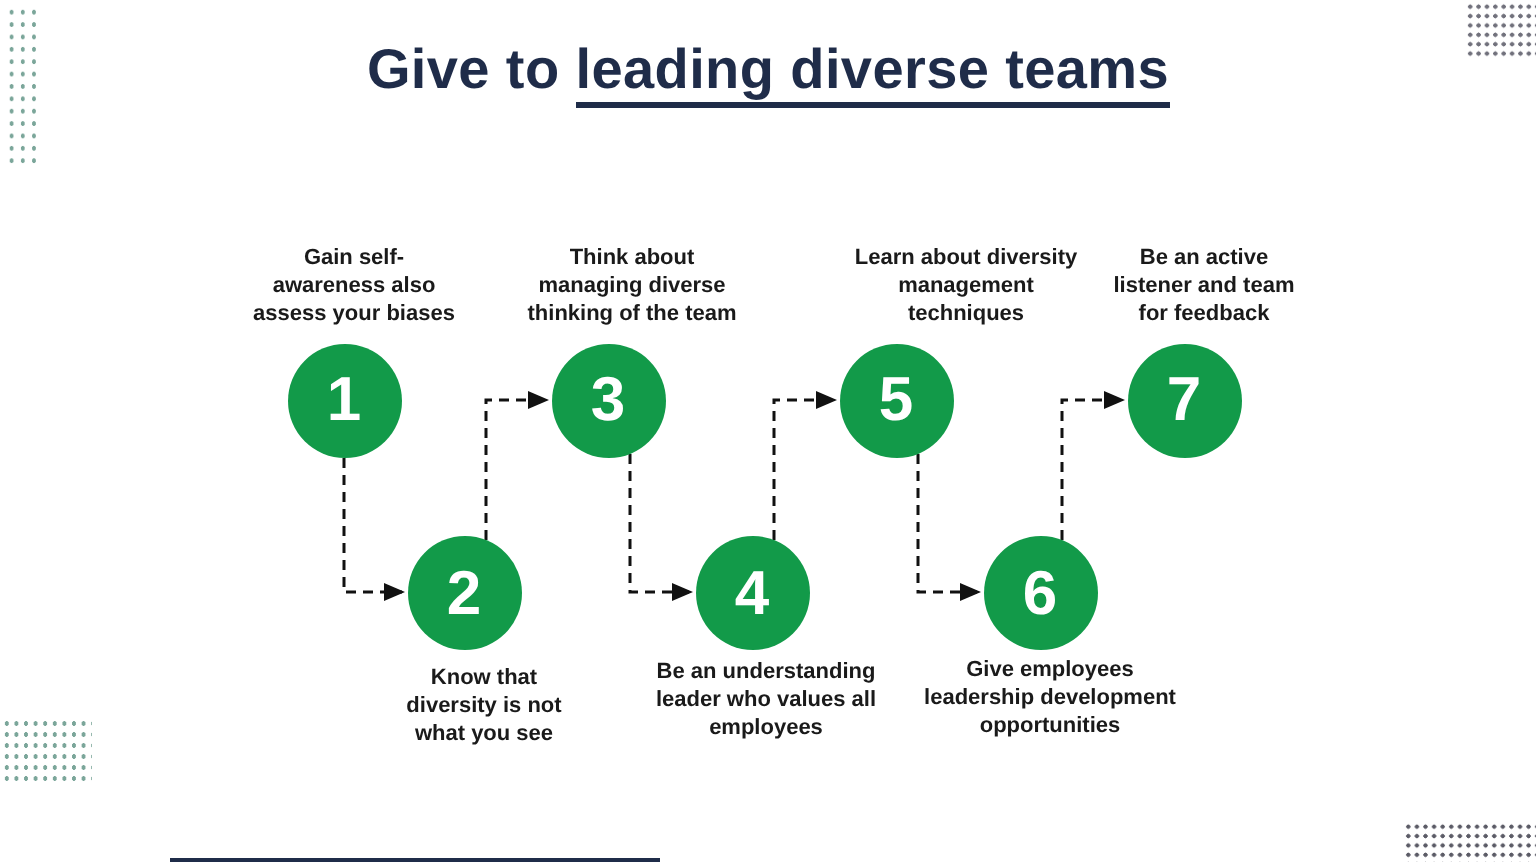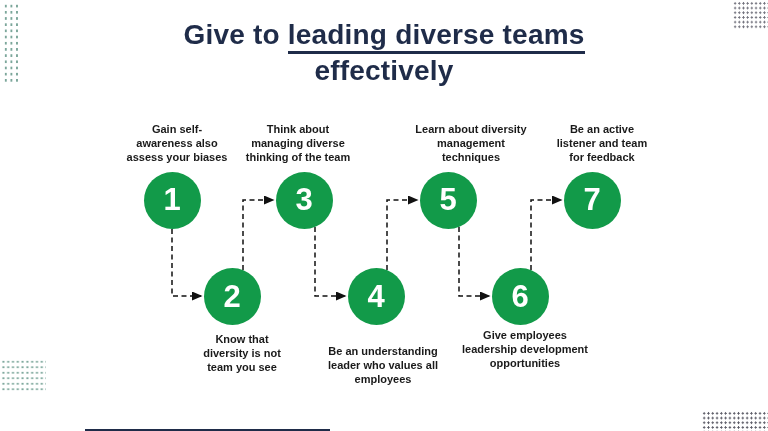--- a/index.html
+++ b/index.html
@@ -41,21 +41,20 @@
 </head>
 <body>
 
 <div class="dots dots-tl"></div>
 <div class="dots dots-tr"></div>
 <div class="dots dots-bl"></div>
 <div class="dots dots-br"></div>
 
 <h1 class="title">
   <div><span>Give to </span><span class="u">leading diverse teams</span></div>
-  <div>effectively</div>
 </h1>
 
 <svg class="connectors" viewBox="0 0 768 431" xmlns="http://www.w3.org/2000/svg">
   <defs>
     <marker id="ah" markerWidth="8" markerHeight="8" refX="6" refY="3" orient="auto">
       <path d="M0,0 L7,3 L0,6 z" fill="#111111"></path>
     </marker>
   </defs>
   <g fill="none" stroke="#111111" stroke-width="1.5" stroke-dasharray="5,3.5">
     <path d="M172,229 L172,296 L201,296" marker-end="url(#ah)"></path>
@@ -73,28 +72,28 @@
 <div class="circle" style="left:347.5px;top:268px">4</div>
 <div class="circle" style="left:419.5px;top:171.5px">5</div>
 <div class="circle" style="left:491.5px;top:268px">6</div>
 <div class="circle" style="left:563.5px;top:171.5px">7</div>
 
 <div class="step-label" style="left:102px;top:122px">Gain self-
 awareness also
 assess your biases</div>
 <div class="step-label" style="left:167px;top:332px">Know that
 diversity is not
-team you see</div>
-<div class="step-label" style="left:223px;top:122px">Think about
+what you see</div>
+<div class="step-label" style="left:241px;top:122px">Think about
 managing diverse
 thinking of the team</div>
-<div class="step-label" style="left:308px;top:344px">Be an understanding
+<div class="step-label" style="left:308px;top:329px">Be an understanding
 leader who values all
 employees</div>
-<div class="step-label" style="left:396px;top:122px">Learn about diversity
+<div class="step-label" style="left:408px;top:122px">Learn about diversity
 management
 techniques</div>
 <div class="step-label" style="left:450px;top:328px">Give employees
 leadership development
 opportunities</div>
 <div class="step-label" style="left:527px;top:122px">Be an active
 listener and team
 for feedback</div>
 
 <div class="bottom-bar"></div>

